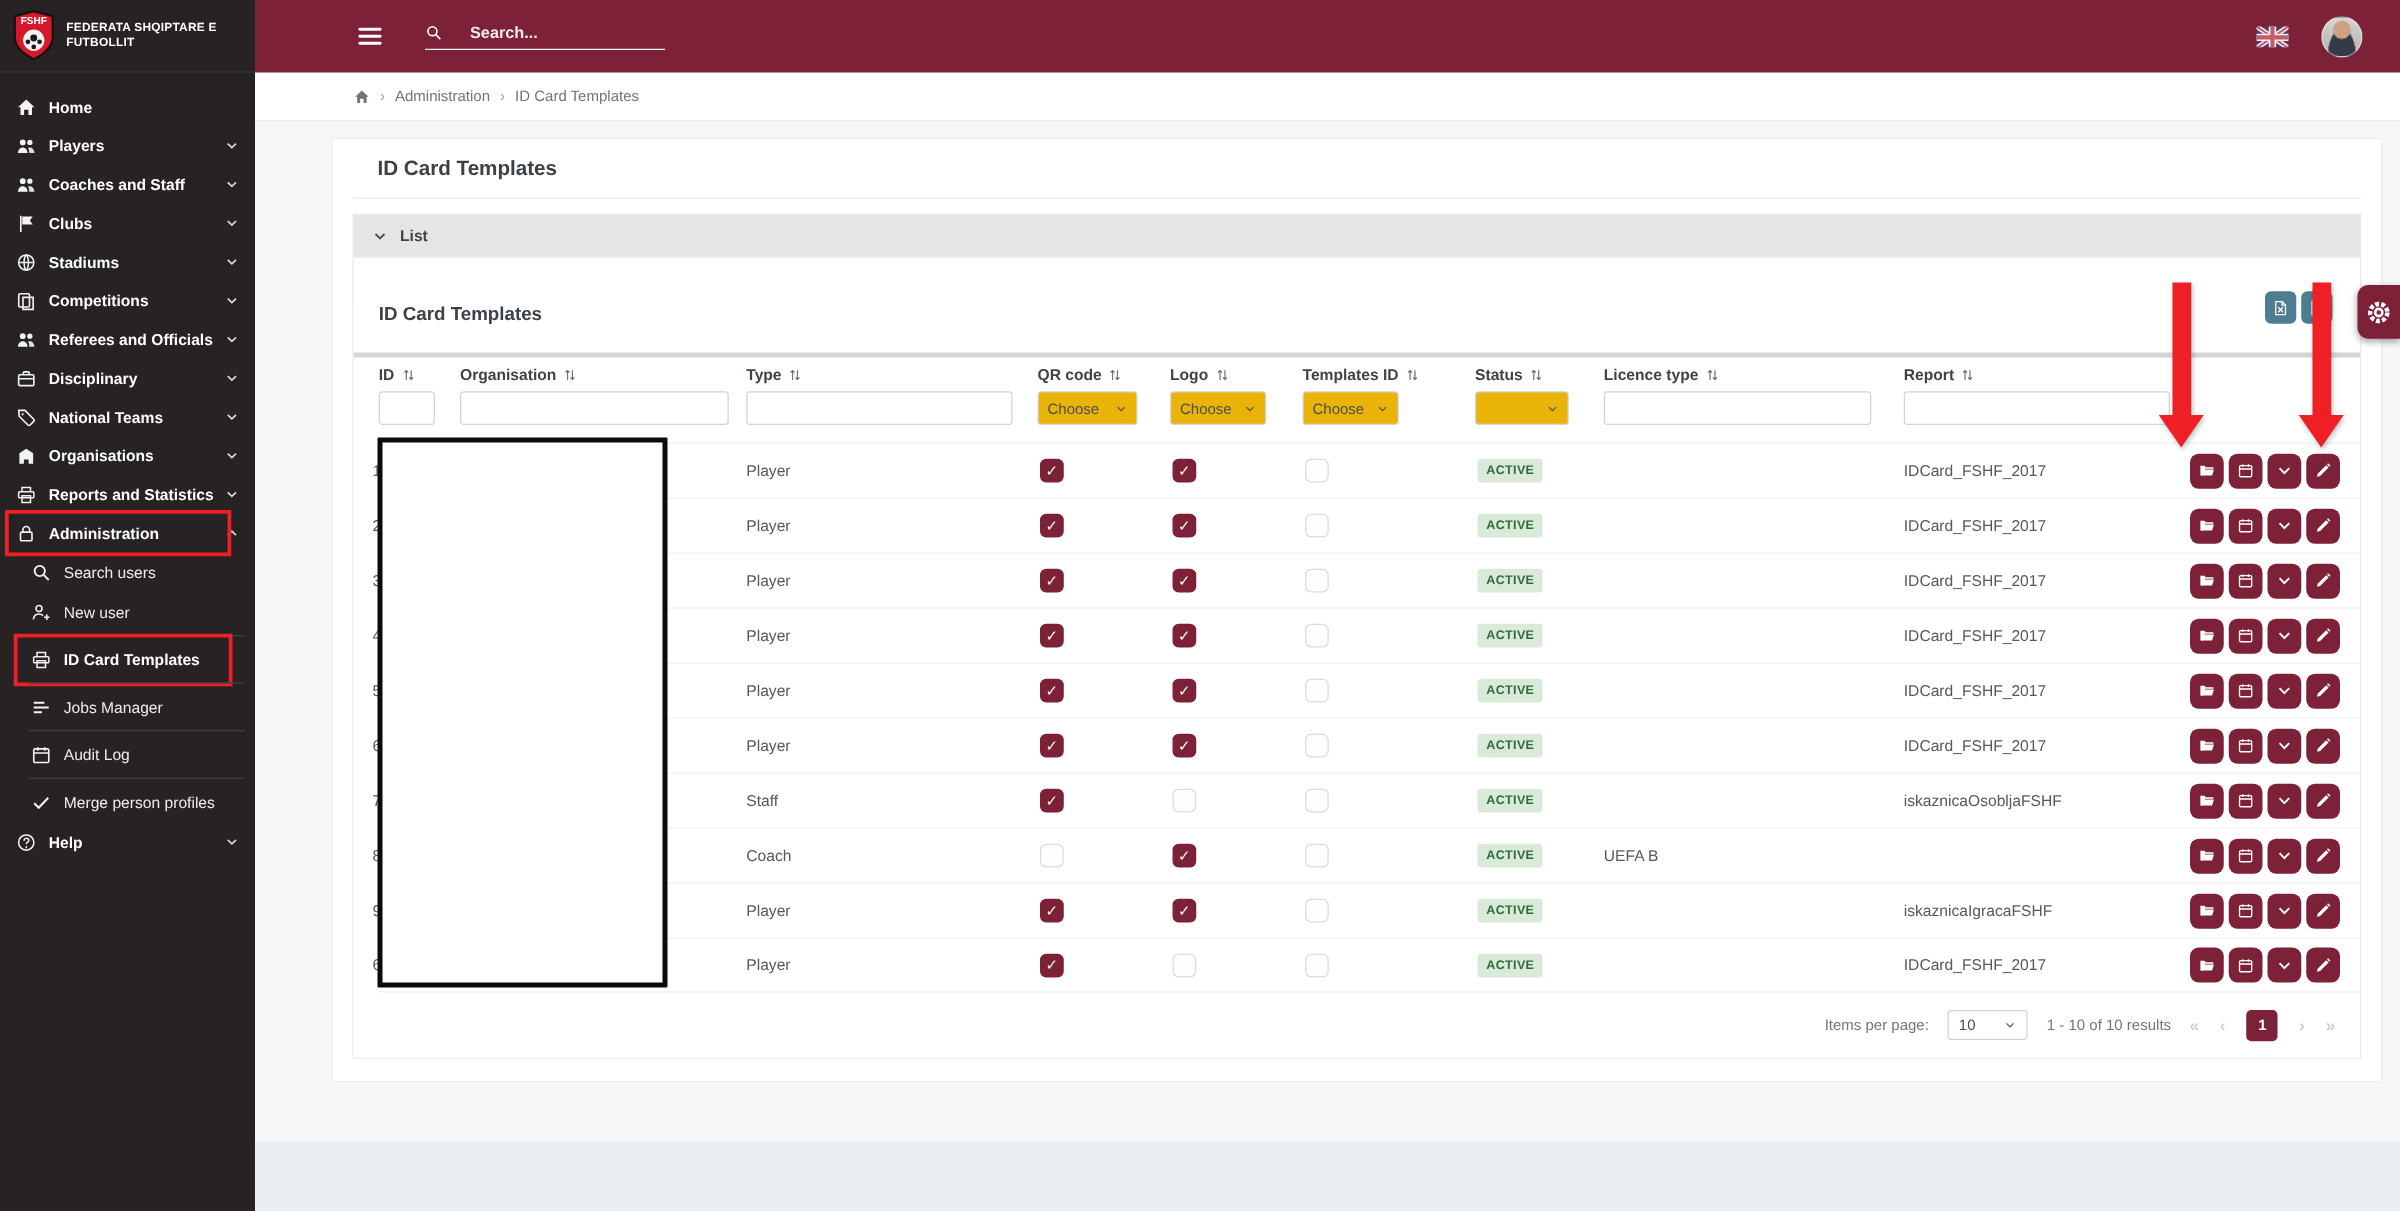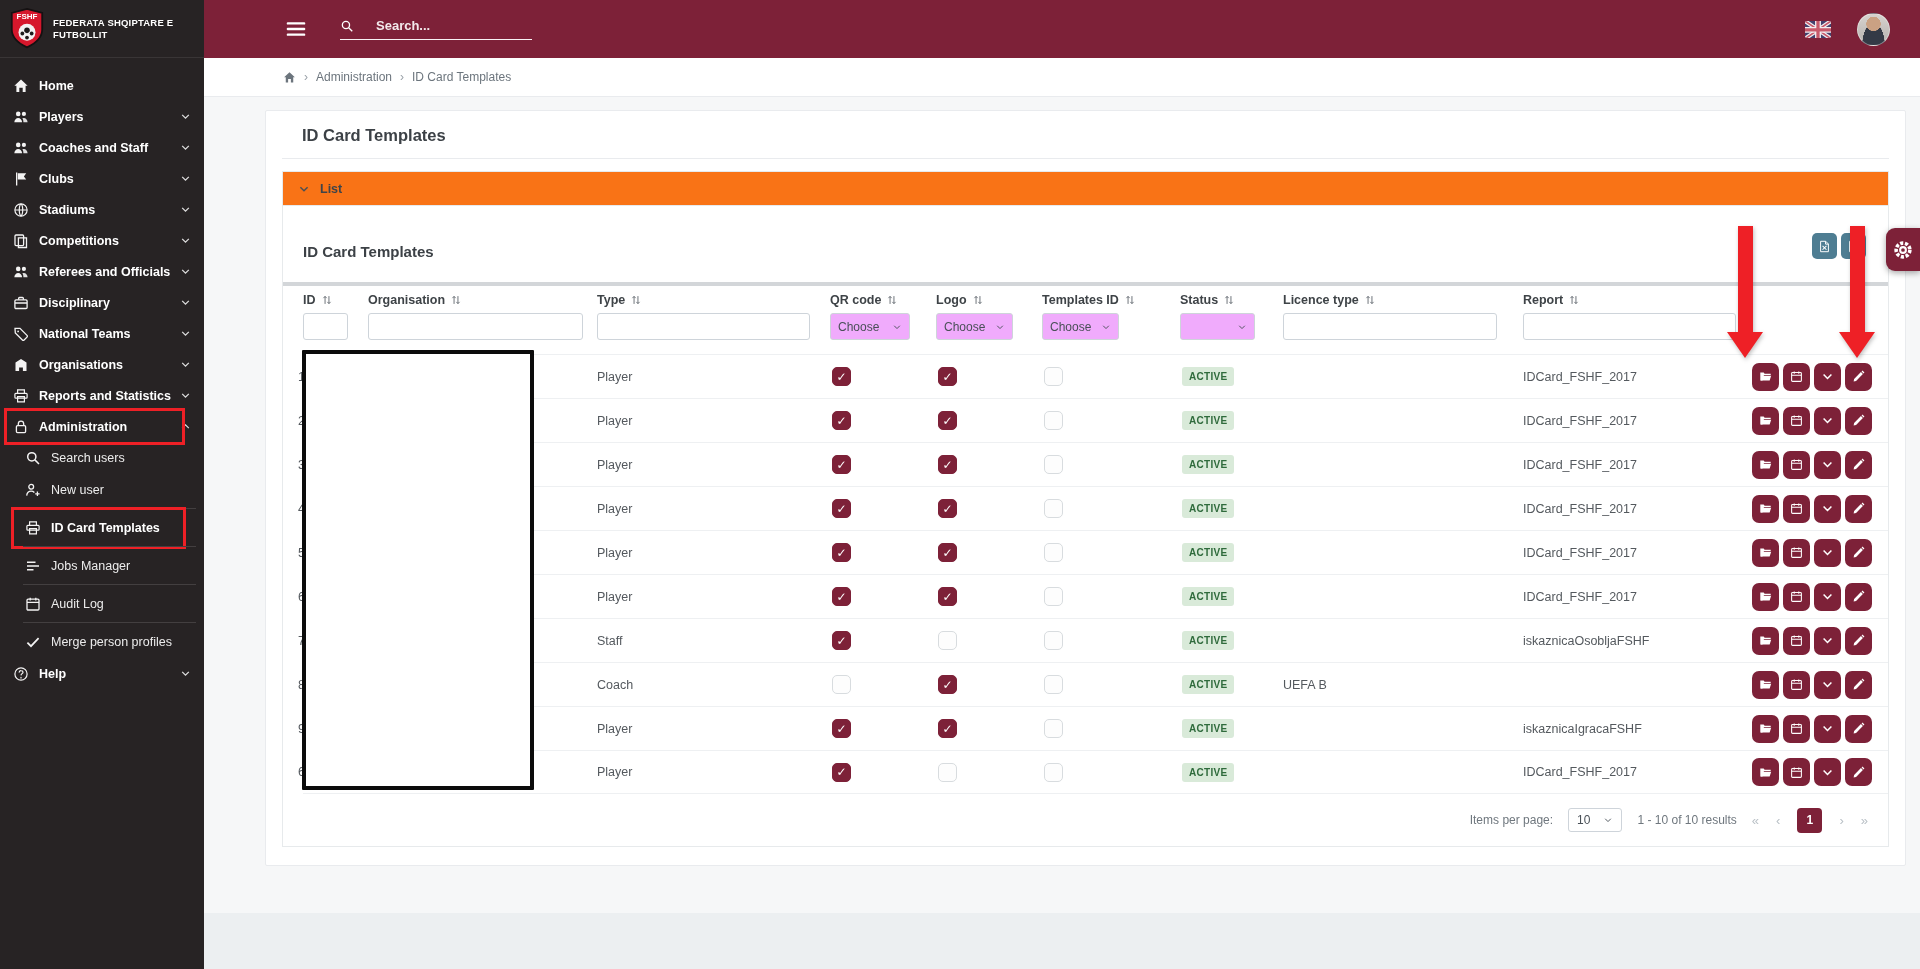--- a/index.html
+++ b/index.html
@@ -47,50 +47,50 @@
   .breadcrumb-bar .icon { color:#6c757d; }
   .crumb { cursor:pointer; }
   .crumb-sep { color:#9aa1a8; font-size:12px; }
   .footer-band { position:absolute; left:0; right:0; top:855px; bottom:0; background:#eceff1; }
 
   .card { position:relative; margin:13px 14px 0 61px; background:#fff; border:1px solid #e9ebee; border-radius:2px; padding:13px 16px 18px; }
   .card-title { font-size:16.5px; line-height:22px; font-weight:bold; color:#3c4146; margin:0 0 12px 20px; }
   .card-divider { border-bottom:1px solid #e9ebee; margin:0 0 12px; }
 
   .panel { border:1px solid #e7eaec; background:#fff; }
-  .panel-header { height:34px; background:#f97316; border-bottom:1px solid #e7eaec; display:flex; align-items:center; gap:10px; padding-left:15px; font-size:12.5px; font-weight:bold; color:#3f4449; cursor:pointer; }
+  .panel-header { height:34px; background:#e5e5e5; border-bottom:1px solid #e7eaec; display:flex; align-items:center; gap:10px; padding-left:15px; font-size:12.5px; font-weight:bold; color:#3f4449; cursor:pointer; }
   .panel-header .icon { color:#4a4f54; }
   .panel-body { position:relative; background:#fff; }
   .insert-panel { margin-top:10px; }
   .insert-panel .panel-header { border-bottom:none; }
 
   .table-title { font-size:15px; line-height:20px; font-weight:bold; color:#3c4146; margin:36px 0 0 20px; }
 
   .table { margin-top:20px; border-top:4px solid #d3d6d9; --cols:65px 229px 233px 106px 106px 138px 103px 240px 225px 1fr; padding:0 0 0 20px; }
   .trow { display:grid; grid-template-columns:var(--cols); align-items:center; }
   .thead { padding:7px 0 4px; }
   .th { display:flex; align-items:center; gap:5px; font-size:12.5px; font-weight:bold; color:#3e4347; cursor:pointer; }
   .th .sort { color:#6b7177; }
   .tfilter { padding:2px 0 14px; }
   .fin { height:27px; border:1px solid #ced4da; border-radius:3px; font-size:12px; color:#495057; padding:0 7px; outline:none; font-family:inherit; background:#fff; }
   .w45{width:45px}.w80{width:80px}.w77{width:77px}.w75{width:75px}.w213{width:213px}.w214{width:214px}.w215{width:215px}
-  .fselect { height:27px; border:1px solid #ced4da; border-radius:3px; background:#f0abfc; display:flex; align-items:center; justify-content:space-between; padding:0 7px; font-size:12px; color:#495057; cursor:pointer; }
+  .fselect { height:27px; border:1px solid #ced4da; border-radius:3px; background:#eab308; display:flex; align-items:center; justify-content:space-between; padding:0 7px; font-size:12px; color:#495057; cursor:pointer; }
   .fselect .icon { color:#495057; }
   .trow.tr { height:44px; border-top:1px solid #eef0f2; font-size:12.5px; color:#54595e; }
   .trow.tr:last-of-type { border-bottom:1px solid #eef0f2; }
   .td-id { margin-left:-5px; }
   .cb { width:19px; height:19px; margin-left:2px; border-radius:5px; background:#fdfdfd; border:1.5px solid #d8dcdf; display:flex; align-items:center; justify-content:center; cursor:pointer; }
   .cb.checked { background:#7d2138; border-color:#7d2138; }
   .cb.checked::after { content:"✓"; color:#fff; font-size:12px; font-weight:bold; }
   .badge { display:inline-block; margin-left:2px; background:#d9ead9; color:#2f6b3c; font-size:10px; font-weight:bold; letter-spacing:.3px; padding:4px 7px; border-radius:3px; }
   .actions { display:flex; justify-content:flex-end; gap:4px; padding-right:16px; }
   .abtn { width:27px; height:28px; border:none; border-radius:7px; background:#7d2138; color:#fff; display:flex; align-items:center; justify-content:center; cursor:pointer; }
 
   .pagination { height:52px; display:flex; align-items:center; justify-content:flex-end; gap:15px; padding-right:20px; font-size:12px; color:#6f777e; }
-  .psel { display:flex; align-items:center; gap:13px; border:1px solid #ced4da; border-radius:3px; padding:4px 8px; color:#495057; cursor:pointer; }
+  .psel { display:flex; align-items:center; gap:23px; border:1px solid #ced4da; border-radius:3px; padding:4px 8px; color:#495057; cursor:pointer; }
   .psel .icon{ color:#495057; }
   .pgnav { display:flex; align-items:center; gap:17px; color:#b9c0c6; font-size:13px; }
   .pgnav .pg { cursor:pointer; }
   .page-cur { width:25px; height:25px; border-radius:4px; background:#7d2138; color:#fff; font-weight:bold; font-size:12px; display:flex; align-items:center; justify-content:center; cursor:pointer; }
 
   
   .export-btn { position:absolute; width:25px; height:26px; border:none; border-radius:5px; background:#4e7d92; color:#fff; display:flex; align-items:center; justify-content:center; cursor:pointer; z-index:20; }
   .export-excel { left:1812px; top:233px; }
   .export-doc { left:1841px; top:233px; }
   .gear-flyout { position:absolute; right:0; top:228px; width:34px; height:43px; background:#7d2138; border-radius:9px 0 0 9px; display:flex; align-items:center; justify-content:center; color:#fff; box-shadow:0 2px 6px rgba(0,0,0,.35); cursor:pointer; z-index:30; }

